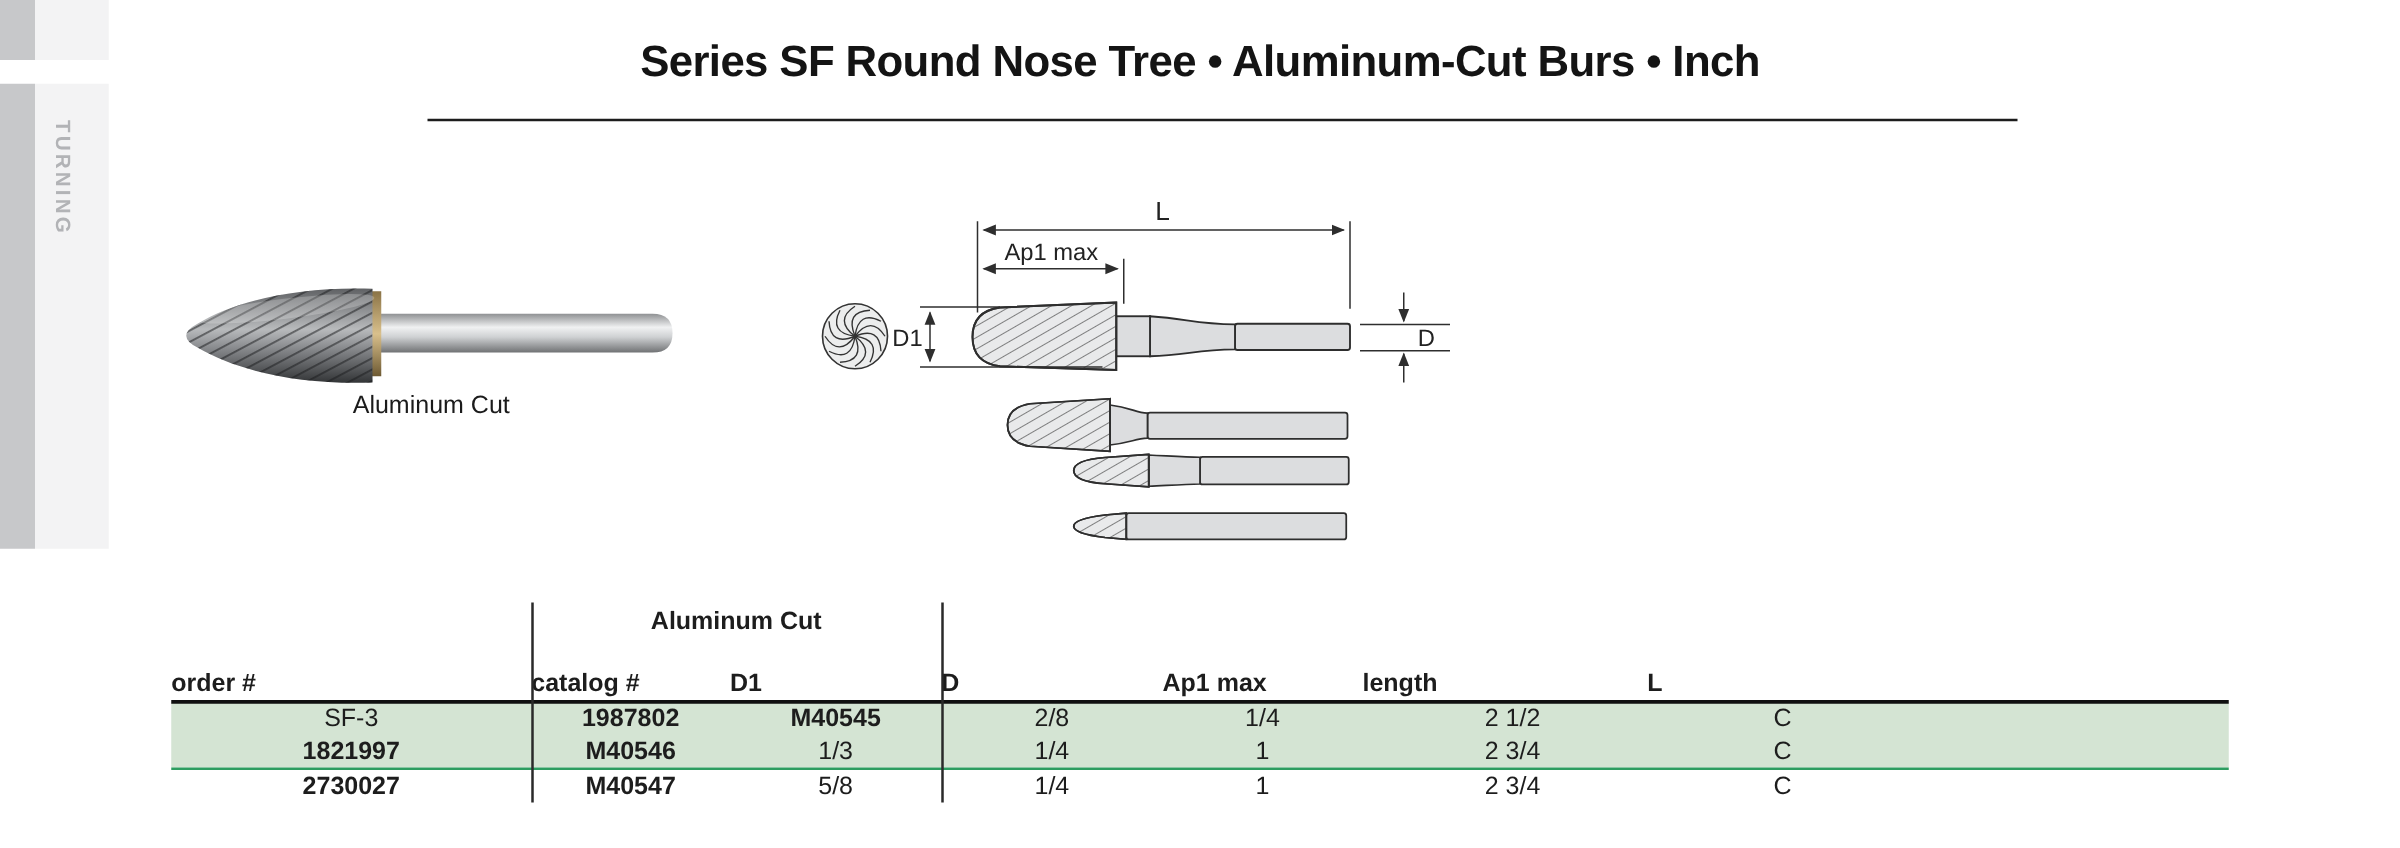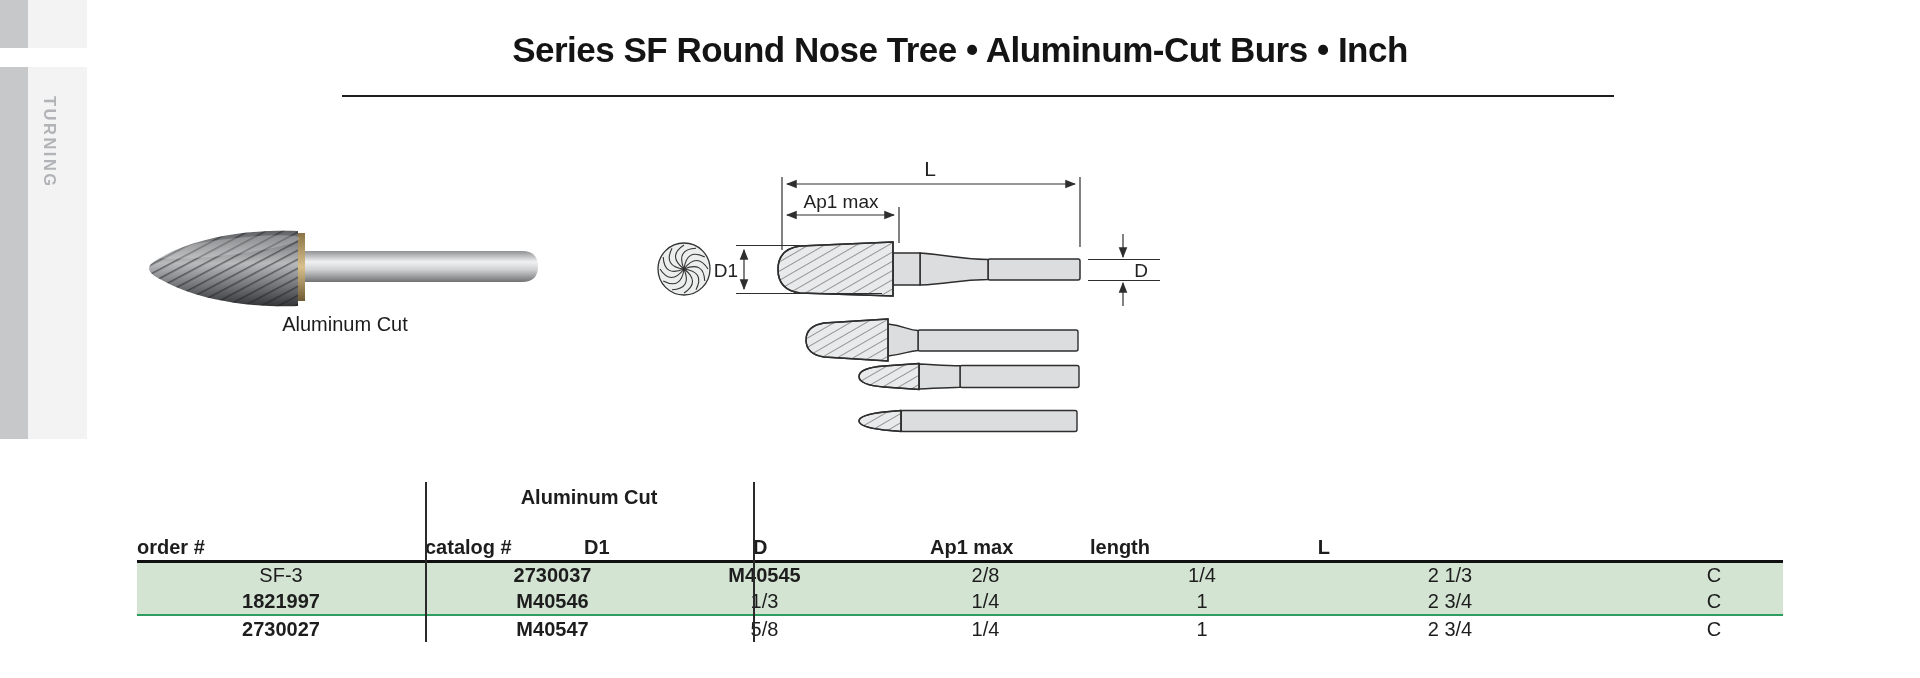--- a/index.html
+++ b/index.html
@@ -28,21 +28,21 @@
   .spec-table{position:absolute;left:137px;top:482px;width:1646px;height:160px;font-size:20px;}
   .thead{position:relative;height:80px;}
   .group-header{position:absolute;left:288px;top:4px;width:328px;text-align:center;
         font-weight:bold;font-size:20px;}
   .col-headers{position:absolute;left:0;bottom:4px;width:1646px;display:grid;
         grid-template-columns:288px 159px 169px 177px 160px 240px 192px 261px;}
   .col-headers .hcell{display:flex;flex-direction:row;justify-content:space-between;align-items:center;
         font-weight:bold;line-height:21px;}
   .head-rule{position:absolute;left:0;top:78px;width:1646px;height:2.5px;background:#101010;}
   .trow{display:grid;grid-template-columns:288px 159px 169px 177px 160px 240px 192px 261px;
-        height:26px;line-height:26px;gap:48px;}
+        height:26px;line-height:26px;}
   .trow .cell{text-align:center;}
   .trow .cell.b{font-weight:bold;}
   .row-green{background:var(--row_highlight,#d4e4d3);}
   .green-rule{width:1646px;height:2px;background:var(--divider_green,#2d9d60);}
   .vline{position:absolute;top:0;width:2px;height:160px;background:#2a2a2a;}
 </style>
 </head>
 <body>
 
 <div class="page">
@@ -201,25 +201,25 @@
         <div class="hcell">
           <span>length</span>
           <span>L</span>
         </div>
       </div>
       <div class="head-rule"></div>
     </div>
 
     <div class="trow row-green">
       <div class="cell">SF-3</div>
-      <div class="cell b">2730037</div>
+      <div class="cell b">1987802</div>
       <div class="cell b">M40545</div>
       <div class="cell">2/8</div>
       <div class="cell">1/4</div>
-      <div class="cell">2 1/3</div>
+      <div class="cell">2 1/2</div>
       <div class="cell">C</div>
     </div>
     <div class="trow row-green">
       <div class="cell b">1821997</div>
       <div class="cell b">M40546</div>
       <div class="cell">1/3</div>
       <div class="cell">1/4</div>
       <div class="cell">1</div>
       <div class="cell">2 3/4</div>
       <div class="cell">C</div>

